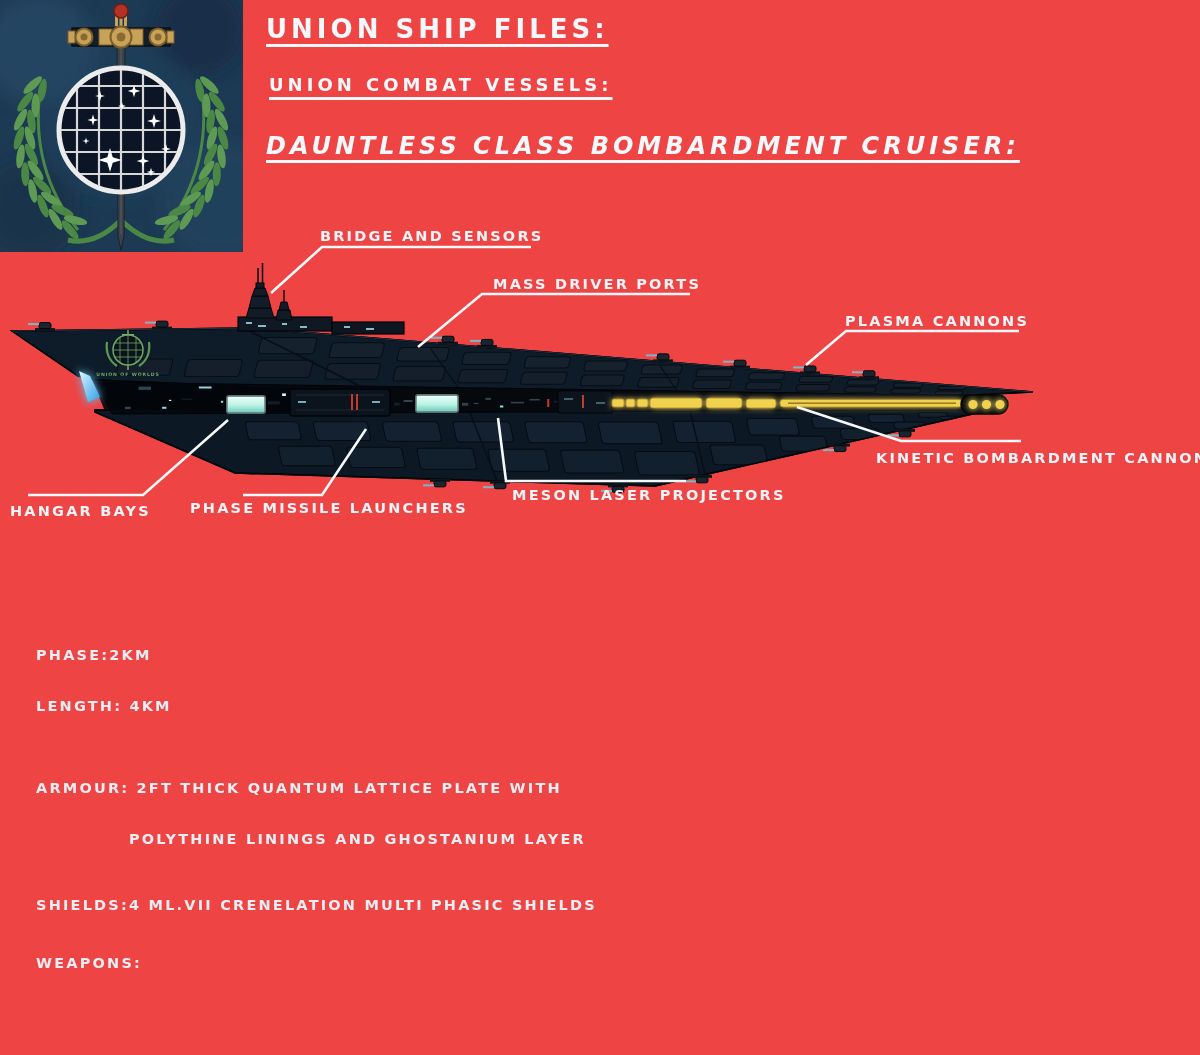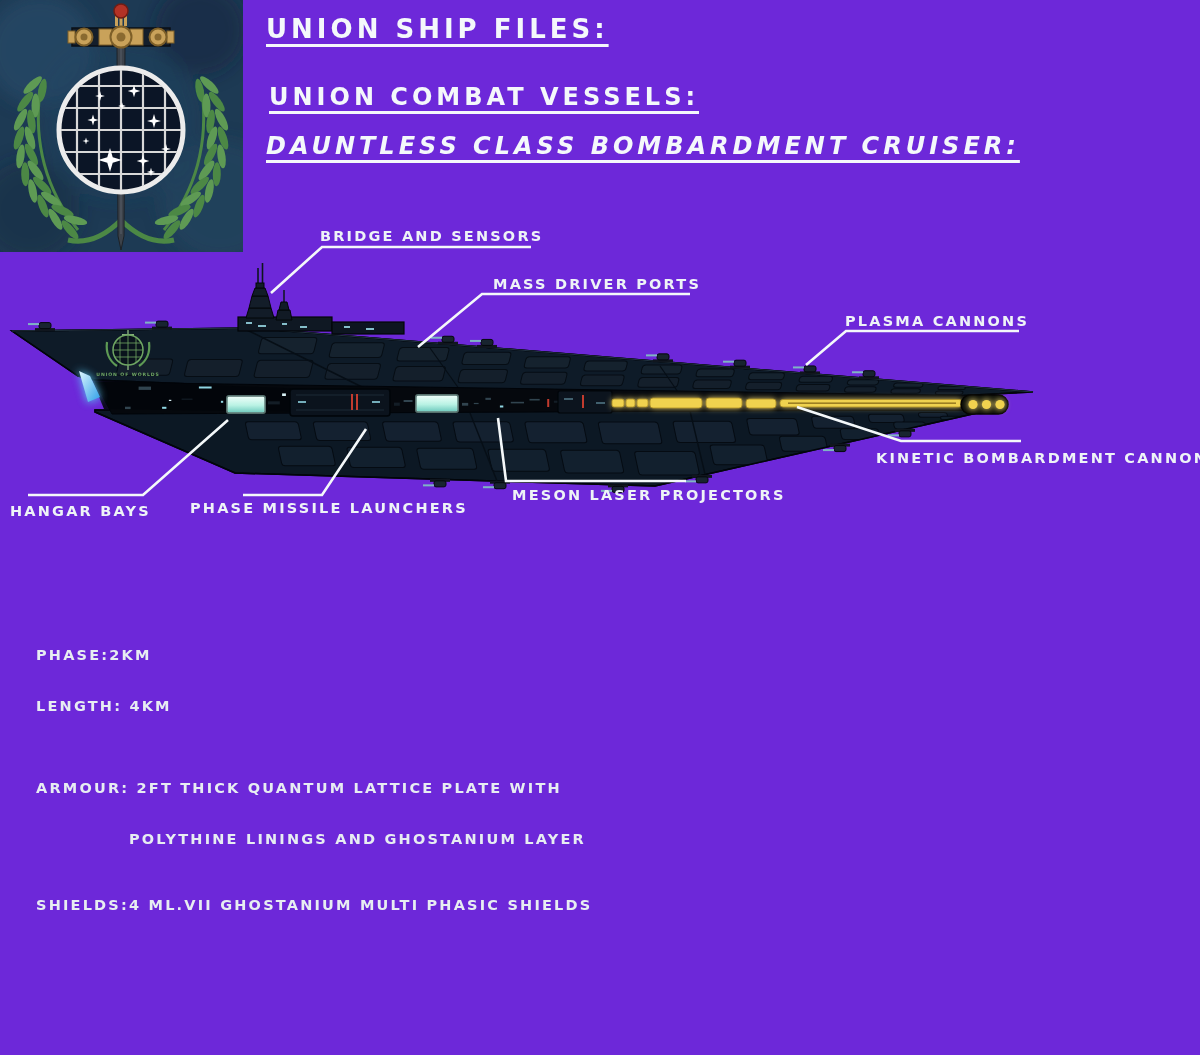--- a/index.html
+++ b/index.html
@@ -1,21 +1,21 @@
 <!DOCTYPE html>
 <html><head>
 <meta charset="utf-8">
 <style>
   html,body{margin:0;padding:0;background:#10222c;}
-  .page{position:relative;width:1200px;height:1055px;background:#6d28d9;overflow:hidden;
+  .page{position:relative;width:1200px;height:1055px;background:#ef4444;overflow:hidden;
         font-family:"DejaVu Sans","Liberation Sans",sans-serif;color:#e9eef3;}
   .hdr{position:absolute;font-weight:bold;color:#f4f8fb;white-space:pre;
        text-decoration:underline;text-decoration-thickness:2.5px;text-underline-offset:6px;}
   #title{left:266px;top:14px;font-size:26px;letter-spacing:4px;}
-  #section{left:269px;top:83px;font-size:24px;letter-spacing:4px;}
+  #section{left:269px;top:74px;font-size:18px;letter-spacing:4px;}
   #shipclass{left:266px;top:132px;font-size:24px;letter-spacing:4px;font-style:italic;}
   .crest{position:absolute;left:0;top:0;width:243px;height:252px;}
   #diagram{position:absolute;left:0;top:0;}
   .specs{position:absolute;left:36px;top:613px;width:820px;font-weight:bold;
          font-size:14.5px;letter-spacing:2.2px;line-height:17px;white-space:pre;color:#e7edf2;}
   .sp{height:17px;}
   .m31{margin-top:31px;} .m15{margin-top:15px;} .m7{margin-top:7px;}
   .ind93{padding-left:93px;}
   .callout-text{font-weight:bold;font-size:14.5px;letter-spacing:2.2px;fill:#eef3f7;
                 font-family:"DejaVu Sans","Liberation Sans",sans-serif;}
@@ -459,21 +459,22 @@
       <text class="callout-text" x="190" y="513">PHASE MISSILE LAUNCHERS</text>
       <text class="callout-text" x="10" y="516">HANGAR BAYS</text>
     </g>
   </svg>
 
   <div class="specs">
     <div class="sp">PHASE:2KM</div>
     <div class="sp">LENGTH: 4KM</div>
     <div class="sp m31">ARMOUR: 2FT THICK QUANTUM LATTICE PLATE WITH</div>
     <div class="sp ind93">POLYTHINE LININGS AND GHOSTANIUM LAYER</div>
-    <div class="sp m15">SHIELDS:4 ML.VII GHOSTANIUM MULTI PHASIC SHIELDS</div>
+    <div class="sp m15">SHIELDS:4 ML.VII CRENELATION MULTI PHASIC SHIELDS</div>
+    <div class="sp m7">WEAPONS:</div>
     
     
     
     
     
     
     
     
     
     

